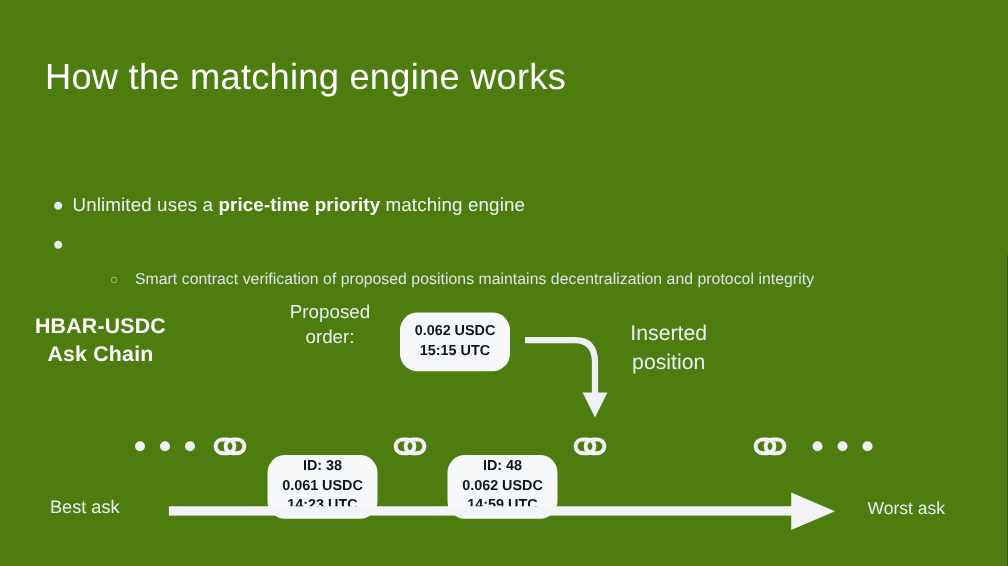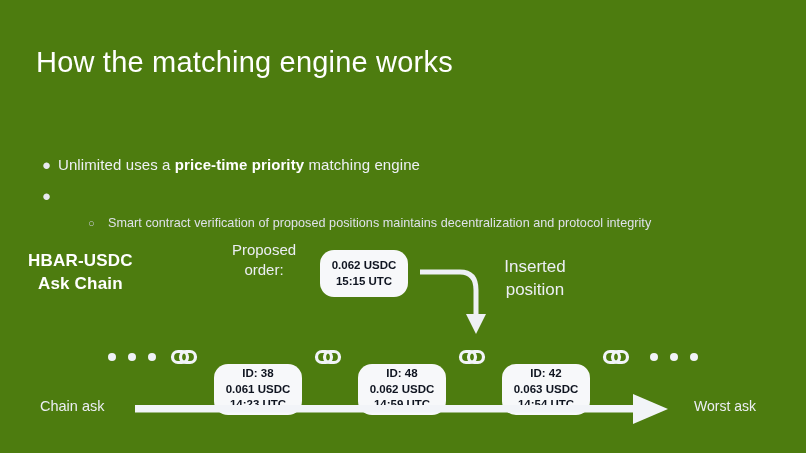--- a/index.html
+++ b/index.html
@@ -293,38 +293,33 @@
       <div>ID: 48</div>
       <div>0.062 USDC</div>
       <div>14:59 UTC</div>
     </div>
 
     <svg class="link-icon link-2" viewBox="0 0 28 22">
       <rect x="2.5" y="5.5" width="15" height="11" rx="5.5" fill="none" stroke="#f2f4f8" stroke-width="3.2"></rect>
       <rect x="10.5" y="5.5" width="15" height="11" rx="5.5" fill="none" stroke="#f2f4f8" stroke-width="3.2"></rect>
     </svg>
 
-    <div class="order-box node-box node-3">
-      <div>ID: 42</div>
-      <div>0.063 USDC</div>
-      <div>14:54 UTC</div>
-    </div>
 
     <svg class="link-icon link-3" viewBox="0 0 28 22">
       <rect x="2.5" y="5.5" width="15" height="11" rx="5.5" fill="none" stroke="#f2f4f8" stroke-width="3.2"></rect>
       <rect x="10.5" y="5.5" width="15" height="11" rx="5.5" fill="none" stroke="#f2f4f8" stroke-width="3.2"></rect>
     </svg>
 
     <div class="dots dots-right">
       <span class="dot"></span>
       <span class="dot"></span>
       <span class="dot"></span>
     </div>
 
-    <div class="best-ask">Chain ask</div>
+    <div class="best-ask">Best ask</div>
 
     <svg class="axis-arrow" viewBox="0 0 540 34">
       <rect x="0" y="13" width="505" height="7.5" fill="#f2f4f8"></rect>
       <polygon points="533,17 498,2 498,32" fill="#f2f4f8"></polygon>
     </svg>
 
     <div class="worst-ask">Worst ask</div>
 
   </div>
 

